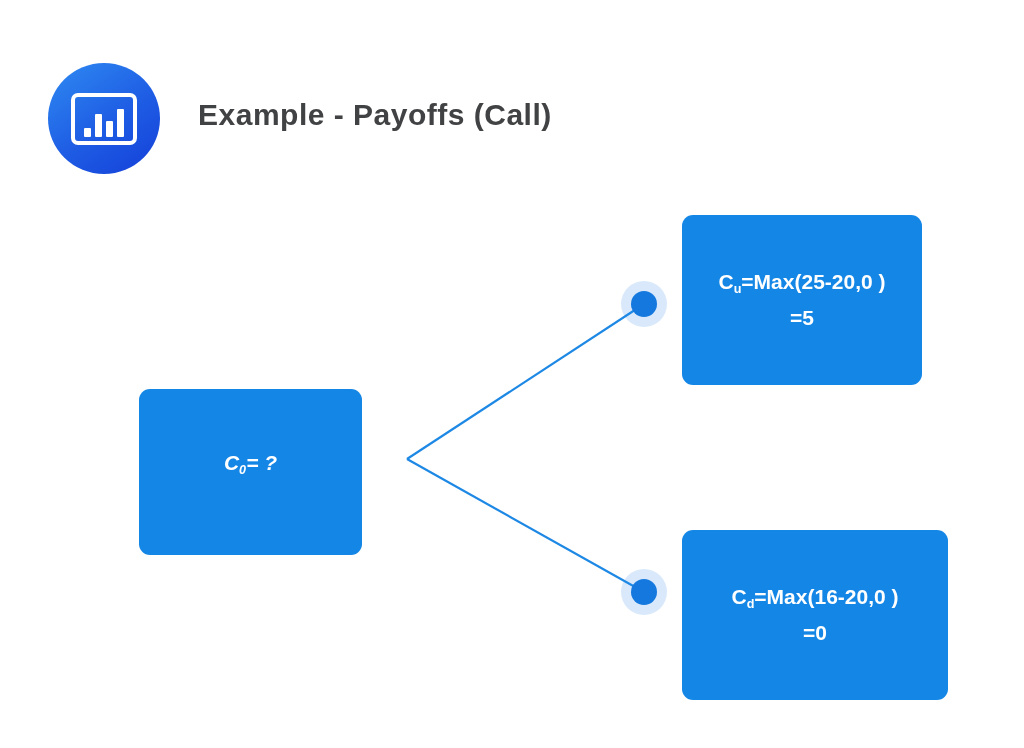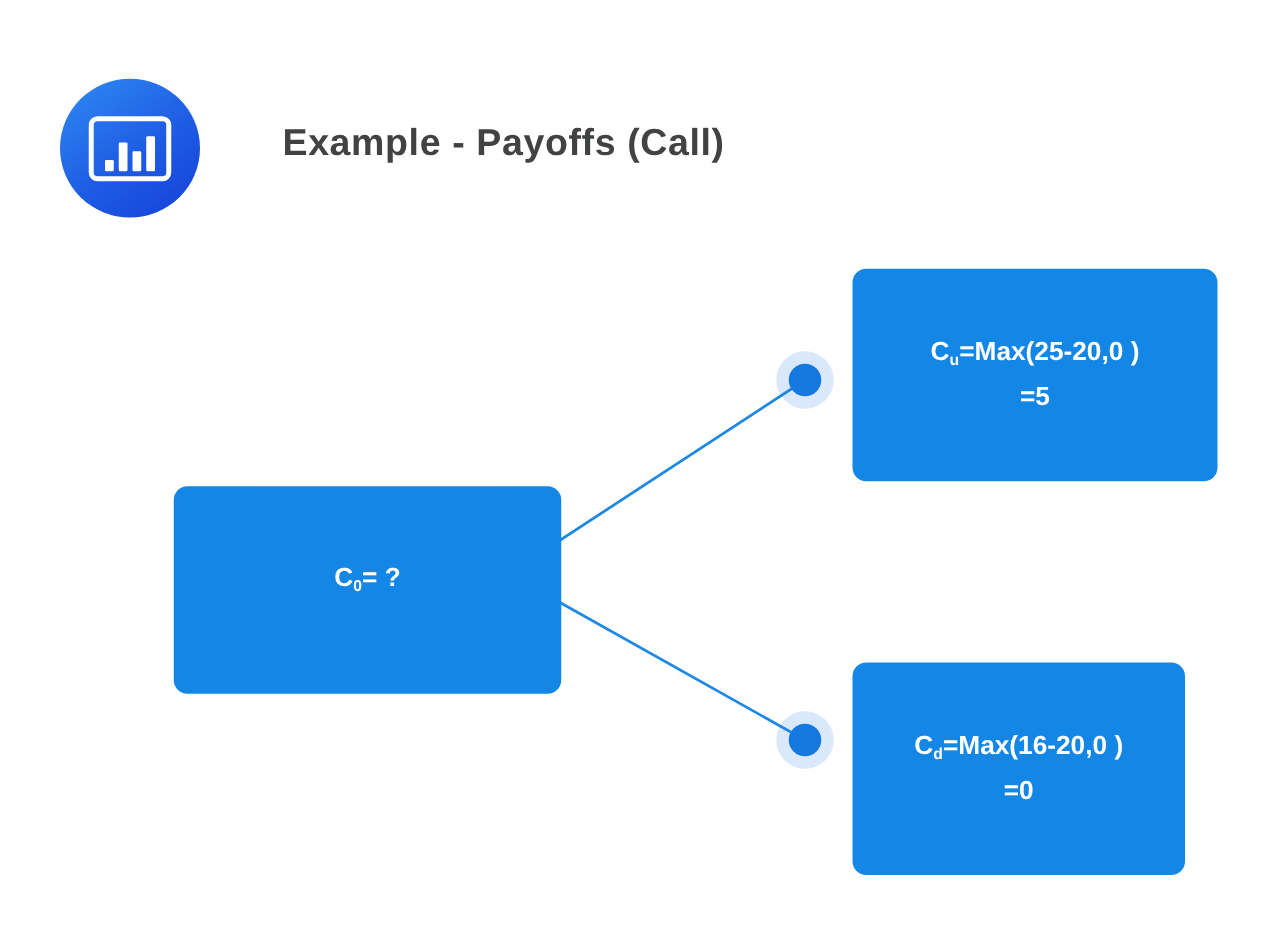--- a/index.html
+++ b/index.html
@@ -33,21 +33,21 @@
   }
   .bar { width: 7px; background: #ffffff; border-radius: 1px; }
   .bar.b1 { height: 9px; }
   .bar.b2 { height: 23px; }
   .bar.b3 { height: 16px; }
   .bar.b4 { height: 28px; }
 
   
   .title {
     position: absolute;
-    left: 226px; top: 98px;
+    left: 198px; top: 98px;
     margin: 0;
     font-size: 30px;
     font-weight: bold;
     letter-spacing: 0.5px;
     color: #414243;
     white-space: nowrap;
   }
 
   
   .connectors {
@@ -64,22 +64,22 @@
     border-radius: 11px;
     color: #ffffff;
     display: flex;
     flex-direction: column;
     align-items: center;
     justify-content: center;
     font-weight: bold;
     font-size: 21px;
     text-align: center;
   }
-  .node-root { left: 139px; top: 389px; width: 310px; height: 166px; padding-bottom: 18px; box-sizing: border-box; }
-  .node-up   { left: 682px; top: 215px; width: 292px; height: 170px; }
+  .node-root { left: 139px; top: 389px; width: 223px; height: 166px; padding-bottom: 18px; box-sizing: border-box; font-style: italic; }
+  .node-up   { left: 682px; top: 215px; width: 240px; height: 170px; }
   .node-down { left: 682px; top: 530px; width: 266px; height: 170px; justify-content: center; }
   .node-line { line-height: 36px; white-space: pre; }
   .node sub {
     font-size: 0.6em;
     vertical-align: baseline;
     position: relative;
     top: 0.35em;
     line-height: 0;
   }
 </style>

